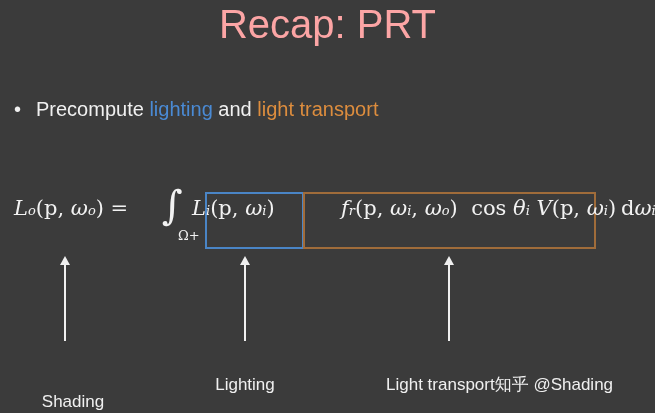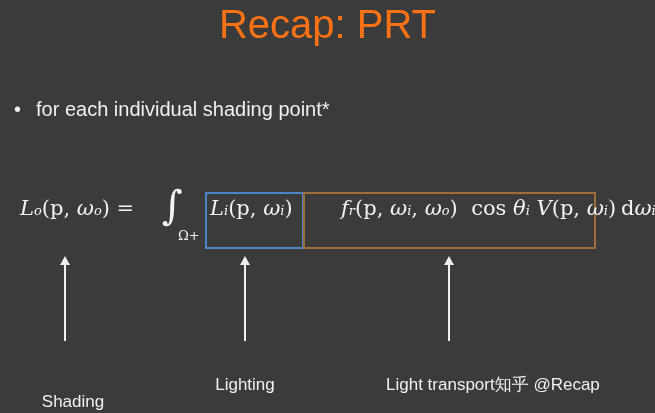--- a/index.html
+++ b/index.html
@@ -1,18 +1,18 @@
 <!DOCTYPE html>
 <html><head>
 <meta charset="utf-8">
 <style>
   html, body { margin:0; padding:0; }
   body { width:655px; height:413px; background:#3b3b3b; position:relative; overflow:hidden;
          font-family:"Liberation Sans", sans-serif; color:#f2f2f2; }
-  .title { position:absolute; left:0; width:655px; top:2px; text-align:center; font-size:40px; color:#f97316; }
+  .title { position:absolute; left:0; width:655px; top:2px; text-align:center; font-size:40px; color:#fca5a5; }
   .bullet { position:absolute; left:14px; top:96px; font-size:20px; line-height:26px; color:#f0f0f0; }
   .bullet .dot { position:absolute; left:0; top:0; }
   .bullet .lines { position:absolute; left:22px; top:0; white-space:nowrap; }
   .blue { color:#4a8ad4; }
   .orange { color:#dd8d3e; }
   .eq { position:absolute; top:196px; font-family:"DejaVu Serif", serif; font-size:21px; color:#f2f2f2; white-space:nowrap; }
   .eq i { font-style:italic; }
   .box { position:absolute; box-sizing:border-box; border-width:2px; border-style:solid; }
   .box-blue { left:205px; top:192px; width:99px; height:57px; border-color:#4a85c6; }
   .box-orange { left:303px; top:192px; width:293px; height:57px; border-color:#a06c3a; }
@@ -23,41 +23,43 @@
   .sub { font-size:13px; }
 </style>
 </head>
 <body>
 
 <div class="title">Recap: PRT</div>
 
 <div class="bullet">
   <span class="dot">•</span>
   <div class="lines">
-    <div>for each individual shading point*</div>
+    <div>
+      <span>Precompute </span><span class="blue">lighting</span><span> and </span><span class="orange">light transport</span>
+    </div>
   </div>
 </div>
 
 <div>
-  <div class="eq" style="left:20px;"><i>L</i><span class="sub"><i>o</i></span>(p, <i>ω</i><span class="sub"><i>o</i></span>) =</div>
+  <div class="eq" style="left:14px;"><i>L</i><span class="sub"><i>o</i></span>(p, <i>ω</i><span class="sub"><i>o</i></span>) =</div>
   <div class="eq" style="left:162px;">
     <span class="integral" style="left:0;">∫</span>
     <span class="sub" style="position:absolute; left:16px; top:32px;">Ω+</span>
   </div>
   <div class="box box-blue"></div>
-  <div class="eq" style="left:210px;"><i>L</i><span class="sub"><i>i</i></span>(p, <i>ω</i><span class="sub"><i>i</i></span>)</div>
+  <div class="eq" style="left:192px;"><i>L</i><span class="sub"><i>i</i></span>(p, <i>ω</i><span class="sub"><i>i</i></span>)</div>
   <div class="box box-orange"></div>
   <div class="eq" style="left:293px;padding-left:48px;"><i>f</i><span class="sub"><i>r</i></span>(p, <i>ω</i><span class="sub"><i>i</i></span>, <i>ω</i><span class="sub"><i>o</i></span>)&nbsp; cos <i>θ</i><span class="sub"><i>i</i></span> <i>V</i>(p, <i>ω</i><span class="sub"><i>i</i></span>)</div>
   <div class="eq" style="left:621px;">d<i>ω</i><span class="sub"><i>i</i></span></div>
 </div>
 
 <div class="arrow" style="left:64px; top:264px; height:77px;"></div>
 <div class="arrow" style="left:244px; top:264px; height:77px;"></div>
 <div class="arrow" style="left:448px; top:264px; height:77px;"></div>
 
 <div class="label" style="left:28px; top:358px; width:90px;margin-top:32px;">
   <div>Shading</div>
   <div>point</div>
 </div>
 <div class="label" style="left:195px; top:373px; width:100px;">Lighting</div>
 <div class="label" style="left:386px; top:373px; text-align:left; white-space:nowrap;">
-  <span>Light transport</span><span>知乎 @Recap</span>
+  <span>Light transport</span><span>知乎 @Shading</span>
 </div>
 
 </body></html>

